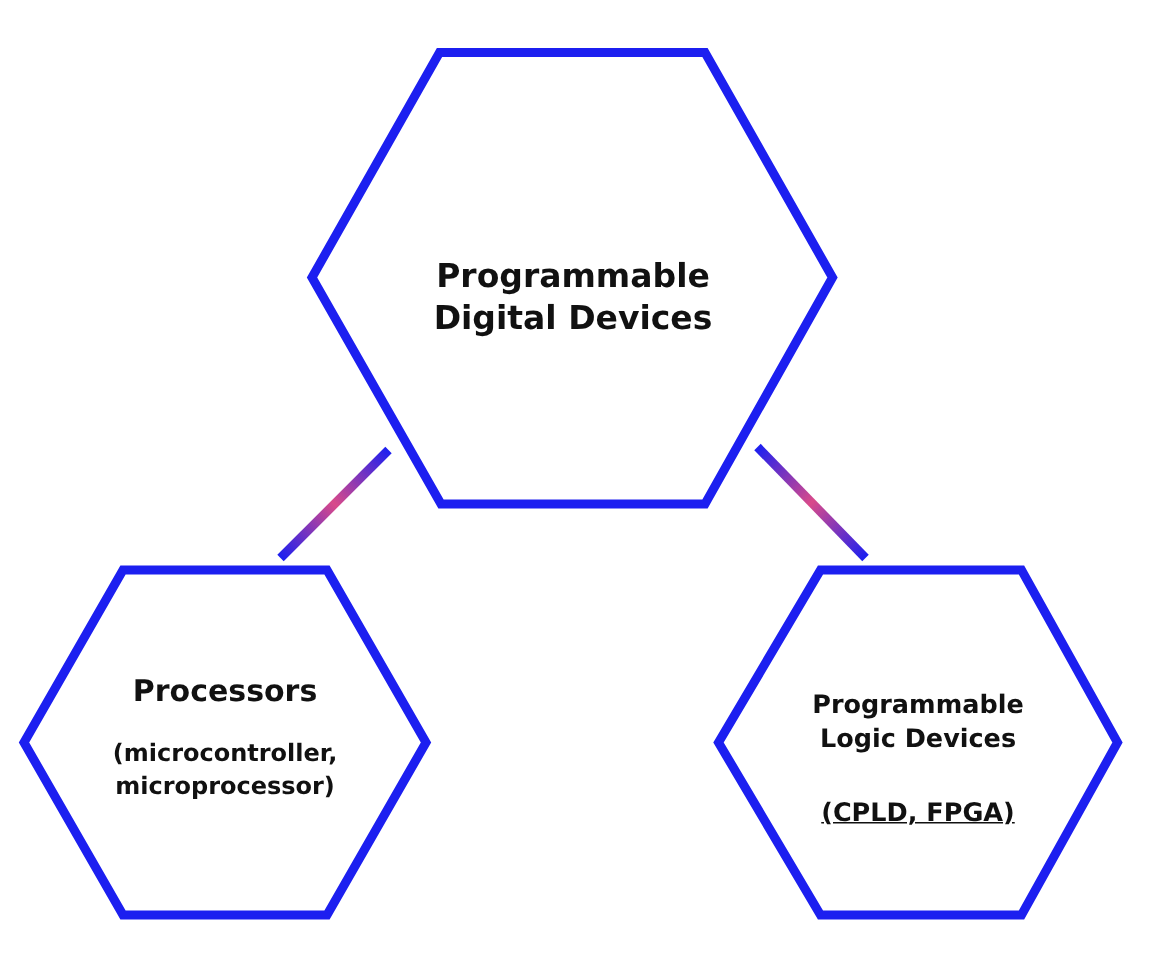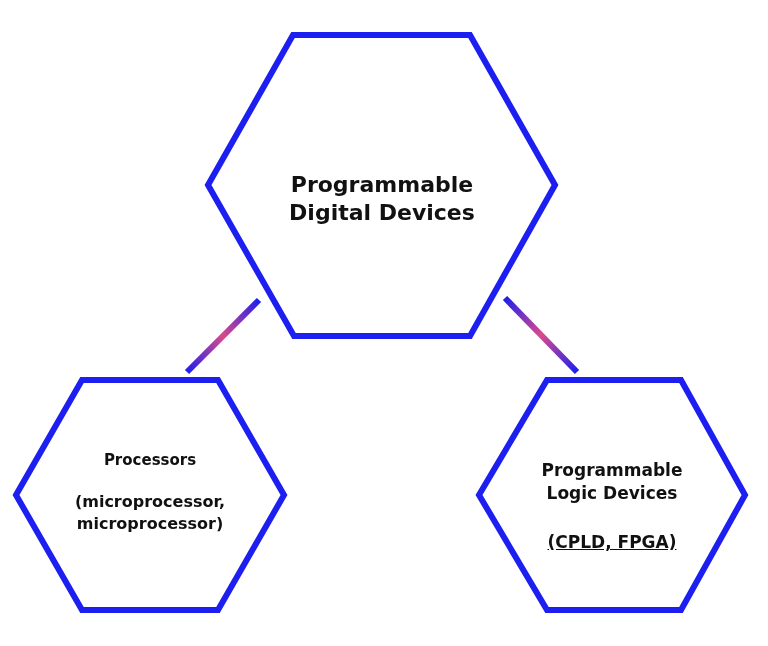--- a/index.html
+++ b/index.html
@@ -1,20 +1,20 @@
 <!DOCTYPE html>
 <html><head>
   <meta charset="utf-8">
   <style>
     html, body { margin: 0; padding: 0; background: #ffffff; }
     body { width: 768px; height: 646px; position: relative; overflow: hidden; font-family: "DejaVu Sans", sans-serif; }
     svg.diagram { position: absolute; left: 0; top: 0; }
     .label { position: absolute; text-align: center; color: #111111; font-weight: bold; font-family: "DejaVu Sans", sans-serif; margin-top: 17px; }
     .title-lg { font-size: 22px; line-height: 28px; }
-    .title-md { font-size: 15px; line-height: 26px; }
+    .title-md { font-size: 20px; line-height: 26px; }
     .title-sm { font-size: 17px; line-height: 23px; }
     .sub { font-size: 16px; line-height: 22px; }
   </style>
 </head>
 <body>
 
 <svg class="diagram" width="768" height="646" viewBox="0 0 768 646">
   <defs>
     <linearGradient id="gradL" x1="259" y1="300" x2="187" y2="372" gradientUnits="userSpaceOnUse">
       <stop offset="0" stop-color="#1c1ff0"></stop>
@@ -38,21 +38,21 @@
   <line x1="505" y1="298" x2="577" y2="372" stroke="url(#gradR)" stroke-width="6"></line>
 </svg>
 
 <div class="label title-lg" style="left:232px; top:154px; width:300px;">
   <div>Programmable</div>
   <div>Digital Devices</div>
 </div>
 
 <div class="label" style="left:30px; top:430px; width:240px;">
   <div class="title-md">Processors</div>
-  <div class="sub" style="margin-top:18px;">(microprocessor,</div>
+  <div class="sub" style="margin-top:18px;">(microcontroller,</div>
   <div class="sub">microprocessor)</div>
 </div>
 
 <div class="label" style="left:492px; top:442px; width:240px;">
   <div class="title-sm">Programmable</div>
   <div class="title-sm">Logic Devices</div>
   <div class="sub" style="margin-top:26px; font-size:17px;text-decoration:underline;">(CPLD, FPGA)</div>
 </div>
 
 </body></html>

